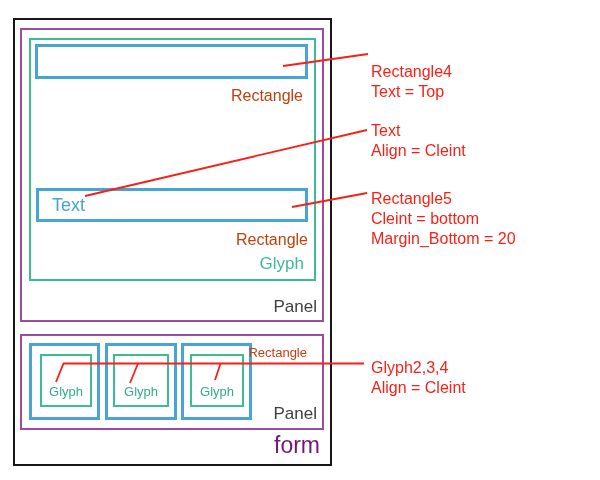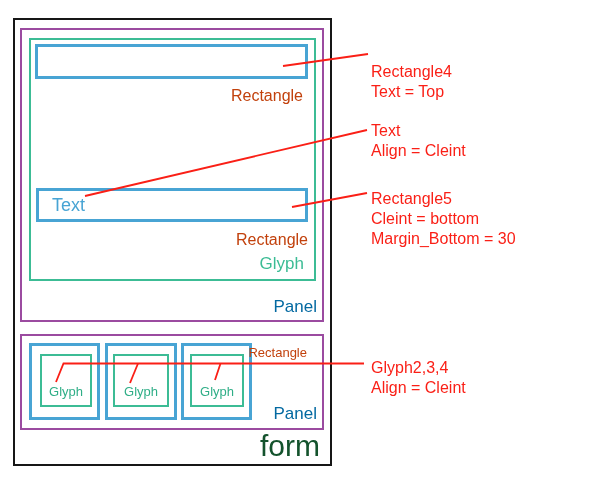--- a/index.html
+++ b/index.html
@@ -8,33 +8,33 @@
     font-family:"Liberation Sans","DejaVu Sans",sans-serif;
   }
   .box{position:absolute;box-sizing:border-box;background:transparent;}
   .form-box{border:2px solid #161616;}
   .panel-box{border:2px solid #9b4ba0;}
   .glyph-box{border:2px solid #3cbc95;}
   .rect-box{border:3px solid #48a4d4;}
   .lbl{position:absolute;white-space:nowrap;}
   .lbl-blue{color:#c2410c;}
   .lbl-green{color:#3cbc95;}
-  .lbl-purple{color:#0369a1;margin-left:16px;}
+  .lbl-purple{color:#404040;margin-left:16px;}
   .fs16{font-size:16px;line-height:17px;}
   .fs17{font-size:17px;line-height:18px;}
   .fs13{font-size:13px;line-height:14px;}
   .text-in-rect{
     position:absolute;left:52px;top:195px;font-size:18px;line-height:20px;color:#48a4d4;
   }
   .glyph-small{
     position:absolute;top:385px;transform:translateX(-50%);
     font-size:13px;line-height:14px;color:#2fae87;
   }
   .form-label{
-    position:absolute;right:280px;top:433px;font-size:30px;line-height:25px;color:#14532d;
+    position:absolute;right:280px;top:433px;font-size:23px;line-height:25px;color:#701a75;
   }
   .overlay{position:absolute;left:0;top:0;width:600px;height:480px;pointer-events:none;}
   .ann{
     position:absolute;left:371px;color:#fa1f16;font-size:16px;line-height:20px;white-space:nowrap;
   }
 </style>
 </head>
 <body>
 
 <div class="stage">
@@ -85,20 +85,20 @@
     <div>Rectangle4</div>
     <div>Text = Top</div>
   </div>
   <div class="ann" style="top:121px;">
     <div>Text</div>
     <div>Align = Cleint</div>
   </div>
   <div class="ann" style="top:189px;">
     <div>Rectangle5</div>
     <div>Cleint = bottom</div>
-    <div>Margin_Bottom = 30</div>
+    <div>Margin_Bottom = 20</div>
   </div>
   <div class="ann" style="top:358px;">
     <div>Glyph2,3,4</div>
     <div>Align = Cleint</div>
   </div>
 
 </div>
 
 </body></html>

